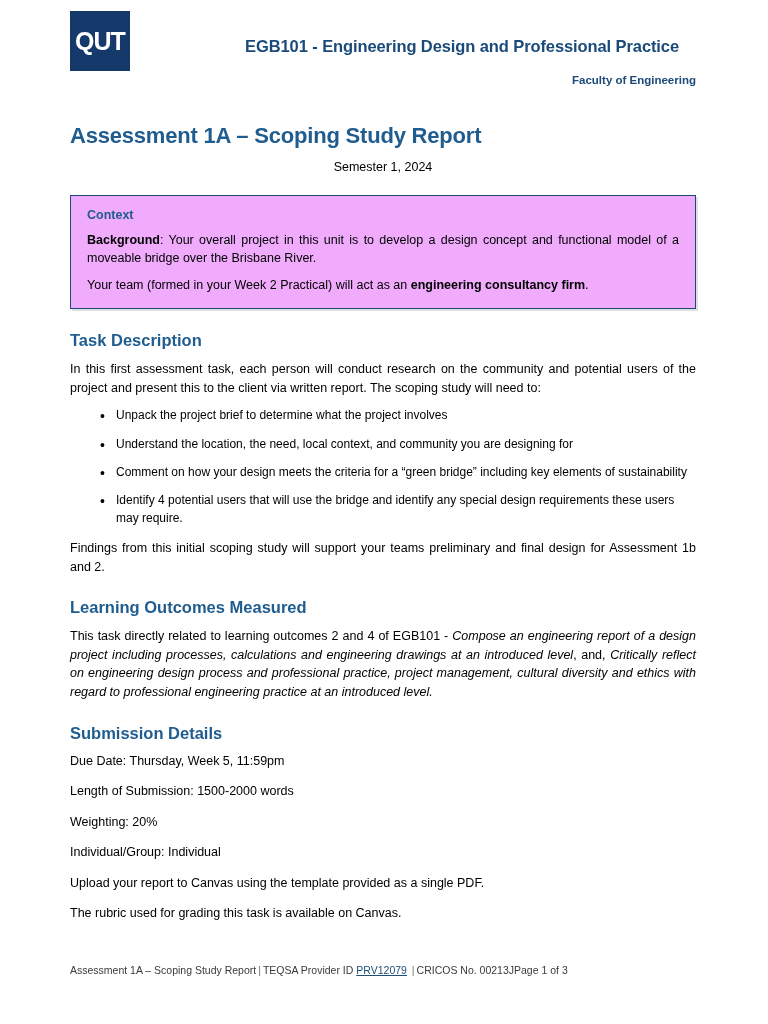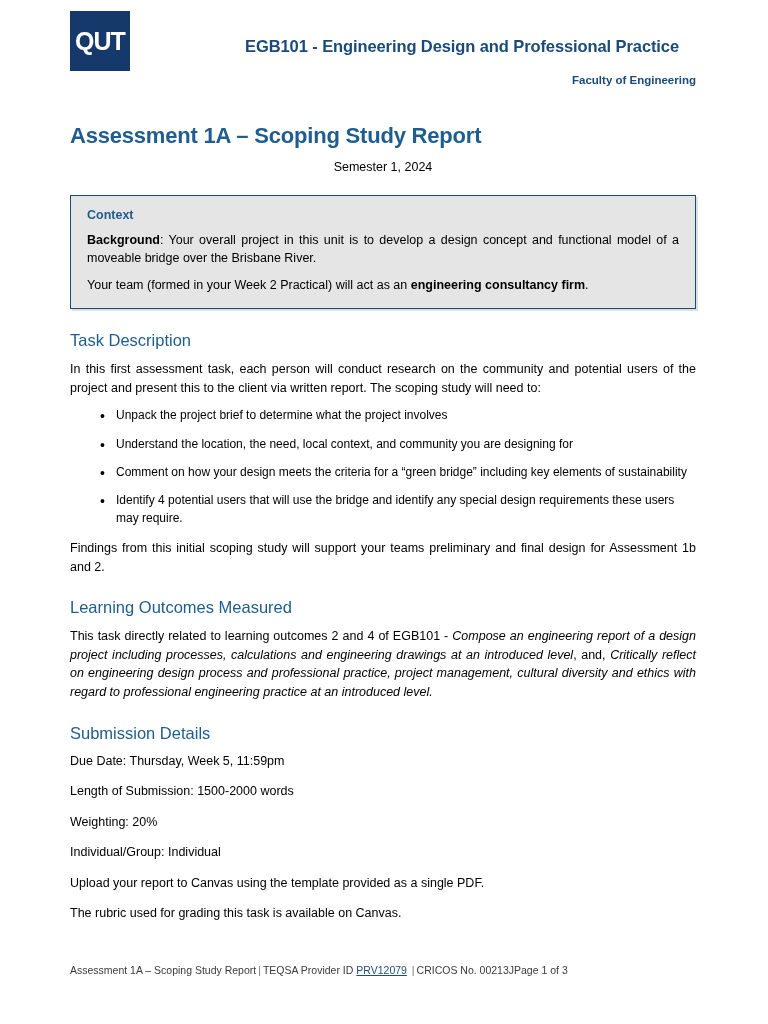--- a/index.html
+++ b/index.html
@@ -91,21 +91,21 @@
     color: #000000;
     margin: 9px 0 0 0;
     line-height: 1.3;
     text-align: center;
   }
 
   
   .context-box {
     margin: 20px 0 0 0;
     border: 1.5px solid #1a4a7a;
-    background: #e5e5e5;
+    background: #f0abfc;
     box-shadow: 2px 2px 0 rgba(0,0,0,0.12);
     padding: 12px 16px 14px 16px;
     box-sizing: border-box;
   }
   .context-heading {
     color: #1f5c8f;
     font-size: 12.5px;
     font-weight: bold;
     margin: 0 0 9px 0;
   }
@@ -114,21 +114,21 @@
     line-height: 1.45;
     margin: 0 0 9px 0;
     text-align: justify;
   }
   .context-para:last-child { margin-bottom: 0; }
 
   
   h2.section-heading {
     color: #1f5c8f;
     font-size: 16.5px;
-    font-weight: normal;
+    font-weight: bold;
     margin: 22px 0 9px 0;
     line-height: 1.2;
   }
 
   p.body-para {
     font-size: 12.5px;
     line-height: 1.48;
     margin: 0 0 9px 0;
     text-align: justify;
   }

